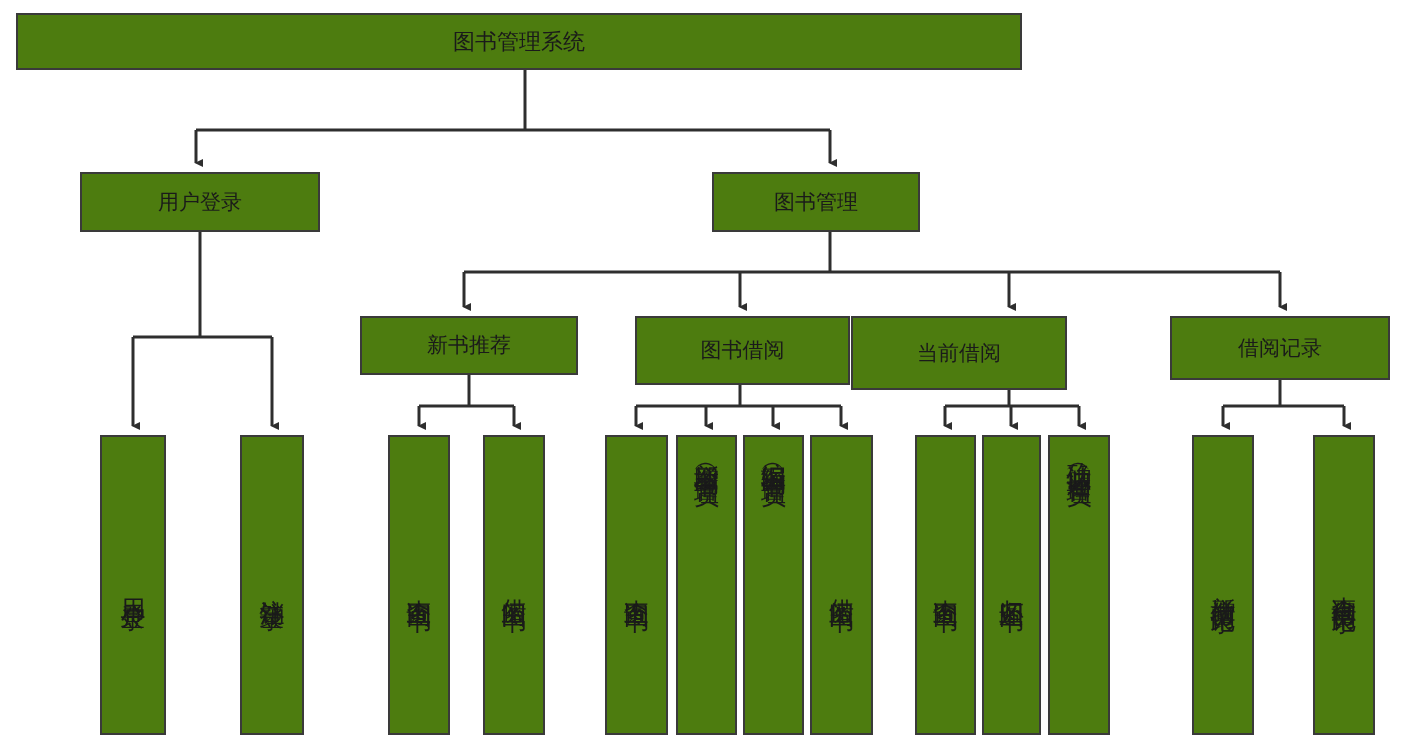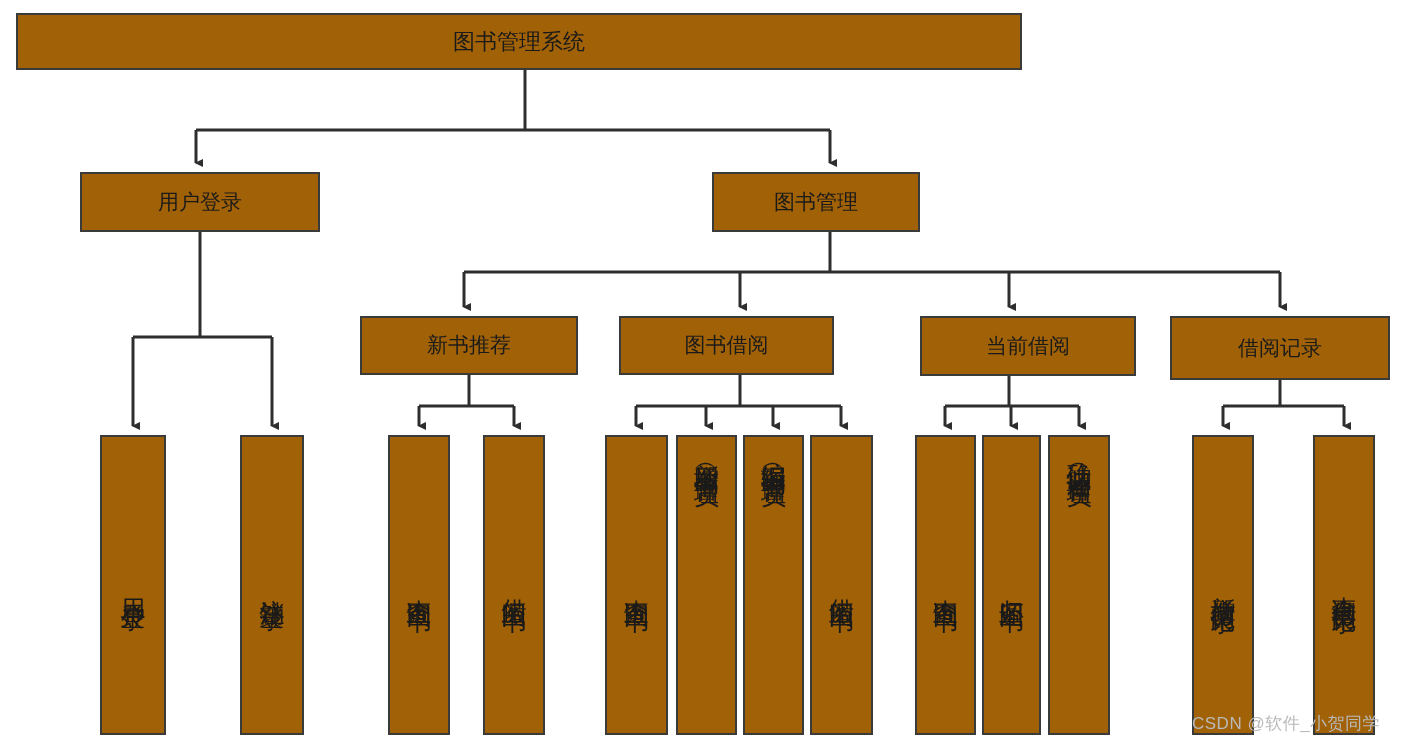--- a/index.html
+++ b/index.html
@@ -23,21 +23,21 @@
     position: absolute;
     left: 0;
     top: 0;
     width: 1405px;
     height: 747px;
     pointer-events: none;
   }
   .node {
     position: absolute;
     box-sizing: border-box;
-    background: #a16207;
+    background: #4d7c0f;
     border: 2px solid #3a3a3a;
     display: flex;
     align-items: center;
     justify-content: center;
     overflow: hidden;
   }
   .node .label {
     color: #1a1a1a;
     text-align: center;
     line-height: 1.15;
@@ -154,24 +154,24 @@
   <div class="node horiz" style="left:80px; top:172px; width:240px; height:60px;">
     <span class="label">用户登录</span>
   </div>
   <div class="node horiz" style="left:712px; top:172px; width:208px; height:60px;">
     <span class="label">图书管理</span>
   </div>
 
   <div class="node horiz" style="left:360px; top:316px; width:218px; height:59px;">
     <span class="label">新书推荐</span>
   </div>
-  <div class="node horiz" style="left:619px; top:316px; width:215px; height:59px;">
+  <div class="node horiz" style="left:635px; top:316px; width:215px; height:69px;">
     <span class="label">图书借阅</span>
   </div>
-  <div class="node horiz" style="left:920px; top:316px; width:216px; height:60px;">
+  <div class="node horiz" style="left:851px; top:316px; width:216px; height:74px;">
     <span class="label">当前借阅</span>
   </div>
   <div class="node horiz" style="left:1170px; top:316px; width:220px; height:64px;">
     <span class="label">借阅记录</span>
   </div>
 
   <div class="node vert centered" style="left:100px; top:435px; width:66px; height:300px;">
     <span class="label">用户登录</span>
   </div>
   <div class="node vert centered" style="left:240px; top:435px; width:64px; height:300px;">
@@ -204,15 +204,14 @@
   <div class="node vert" style="left:1048px; top:435px; width:62px; height:300px;">
     <span class="label">确认归还（管理员）</span>
   </div>
   <div class="node vert centered" style="left:1192px; top:435px; width:62px; height:300px;">
     <span class="label">新增借阅记录</span>
   </div>
   <div class="node vert centered" style="left:1313px; top:435px; width:62px; height:300px;">
     <span class="label">查询借阅记录</span>
   </div>
 
-  <div class="watermark">CSDN @软件_小贺同学</div>
 
 </div>
 
 </body></html>

